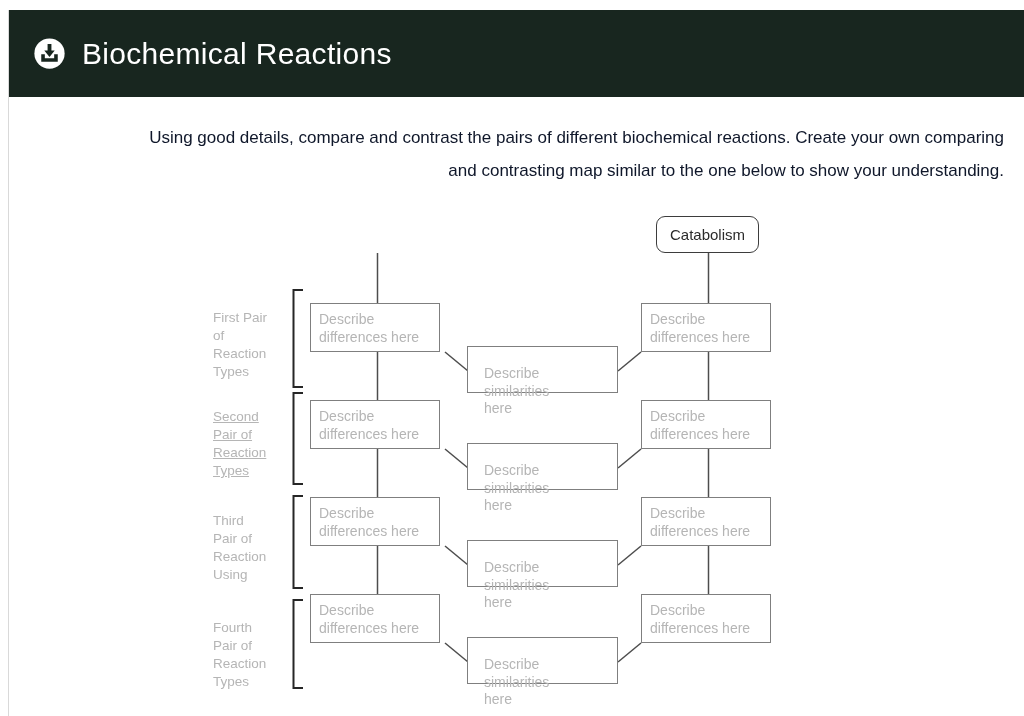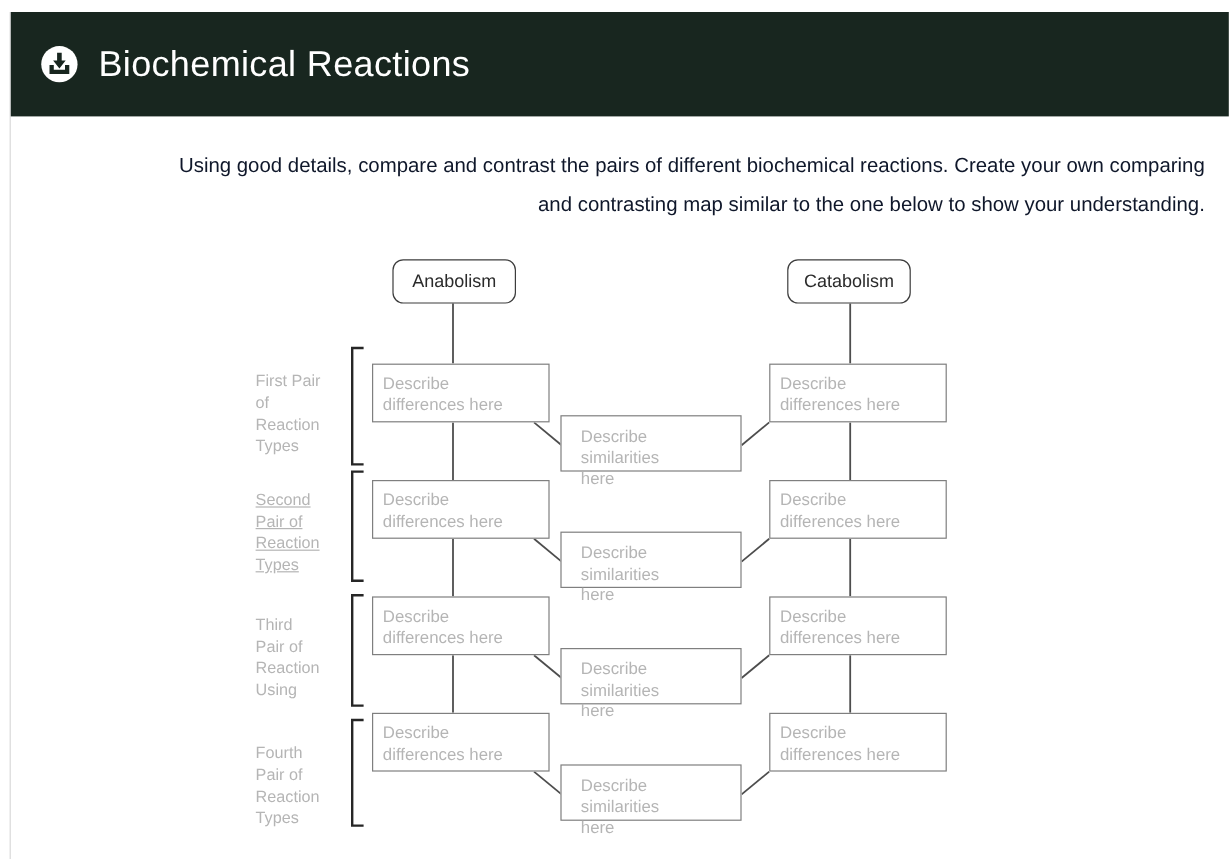--- a/index.html
+++ b/index.html
@@ -30,22 +30,22 @@
   }
 
   .diagram { position: absolute; left: 0; top: 0; width: 1024px; height: 716px; pointer-events: none; }
   .diagram svg { position: absolute; left: 0; top: 0; }
 
   .dbox {
     position: absolute; background: #ffffff; border: 1px solid #7f7f7f;
     color: #b5b5b5; font-size: 14px; line-height: 17.5px;
     white-space: pre-line;
   }
-  .diff-box  { width: 148px; height: 49px; padding: 7px 8px; }
-  .sim-box   { width: 151px; height: 47px; padding: 8px 16px; }
+  .diff-box  { width: 130px; height: 49px; padding: 7px 8px; }
+  .sim-box   { width: 151px; height: 47px; padding: 18px 16px; }
 
   .top-node {
     position: absolute; width: 103px; height: 37px;
     border: 1.5px solid #3d3d3d; border-radius: 9px; background: #fff;
     display: flex; align-items: center; justify-content: center;
     font-size: 15px; color: #2b2b2b;
   }
 
   .pair-label {
     position: absolute; left: 213px; width: 86px;
@@ -104,21 +104,20 @@
       </g>
 
       <g stroke="#262626" stroke-width="2" fill="none">
         <path d="M303 290 L293.5 290 L293.5 387 L303 387"></path>
         <path d="M303 393 L293.5 393 L293.5 484 L303 484"></path>
         <path d="M303 496 L293.5 496 L293.5 588 L303 588"></path>
         <path d="M303 600 L293.5 600 L293.5 688 L303 688"></path>
       </g>
     </svg>
 
-    <div class="top-node" style="left:327px; top:216px;">Anabolism</div>
     <div class="top-node" style="left:656px; top:216px;">Catabolism</div>
 
     <div class="pair-label" style="top:309px;">First Pair
 of
 Reaction
 Types</div>
     <div class="dbox diff-box" style="left:310px; top:303px;">Describe
 differences here</div>
     <div class="dbox diff-box" style="left:641px; top:303px;">Describe
 differences here</div>

